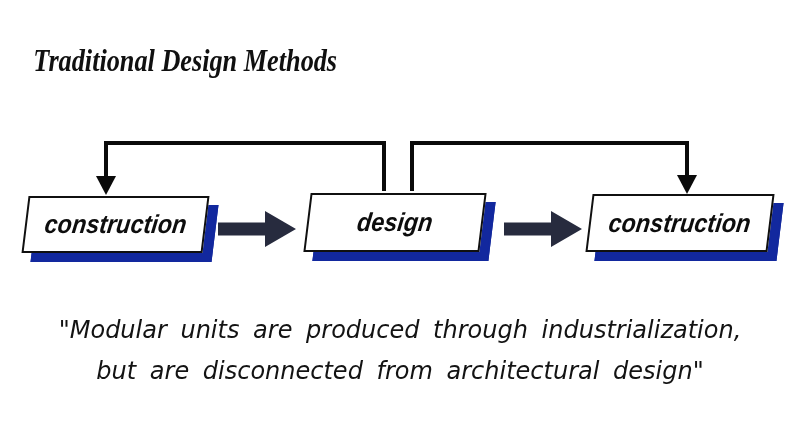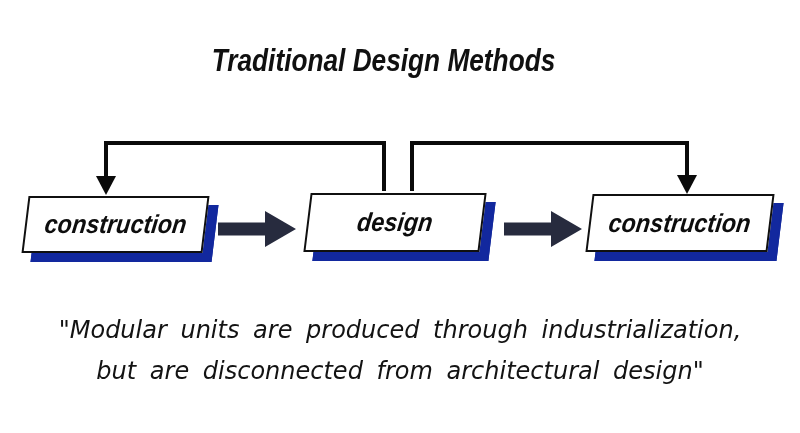--- a/index.html
+++ b/index.html
@@ -9,21 +9,21 @@
     background: #ffffff;
     font-family: "Liberation Sans", sans-serif;
     overflow: hidden;
   }
   .canvas { position: absolute; inset: 0; }
 
   
   .title {
     position: absolute;
     top: 42px; left: 0; width: 766px;
-    text-align: center;
+    font-family: Liberation Serif, serif;
   }
   .title span {
     display: inline-block;
     font-style: italic;
     font-weight: 700;
     font-size: 32px;
     line-height: 1.15;
     color: var(--ink, #101010);
     transform: scaleX(0.82);
     white-space: nowrap;

